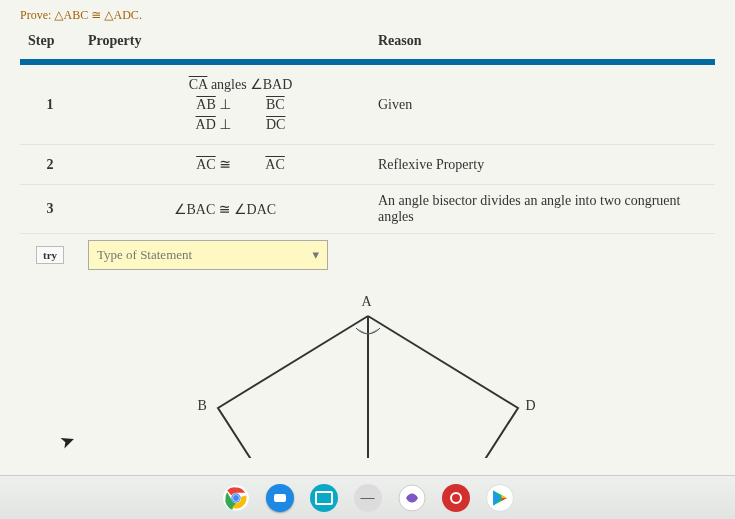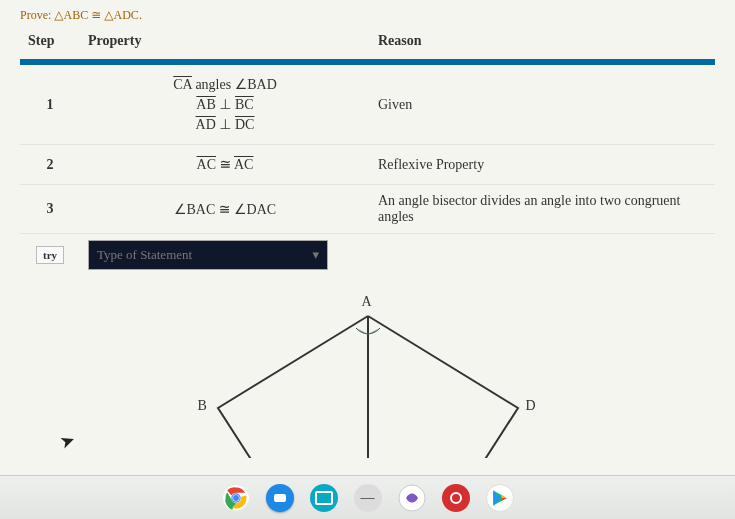--- a/index.html
+++ b/index.html
@@ -36,36 +36,36 @@
     .table td {
       padding: 8px 8px;
       border-bottom: 1px solid #e5e5e0;
       font-size: 14px;
       vertical-align: middle;
       filter: blur(0.3px);
     }
     .col-step { width: 60px; text-align: center; font-weight: bold; }
     .col-stmt { width: 290px; text-align: center; }
     .col-reason { }
-    .ov { text-decoration: overline; }
+    .ov { text-decoration: overline; margin-left: 31px; }
     .stmt-line { display: block; margin: 3px 0; }
     .try-row td { border-bottom: none; padding-top: 6px; }
     .try-btn {
       display: inline-block;
       border: 1px solid #bbb;
       border-radius: 0;
       padding: 2px 6px;
       font-size: 11px;
       background: #fafafa;
       cursor: pointer;
     }
     .type-select {
       width: 240px;
       border: 1px solid #aaa;
-      background: #0f172a;
+      background: #fef9c3;
       padding: 6px 8px;
       font-size: 13px;
       color: #777;
       display: flex;
       justify-content: space-between;
       align-items: center;
       cursor: pointer;
     }
     .geom-stage {
       position: relative;

